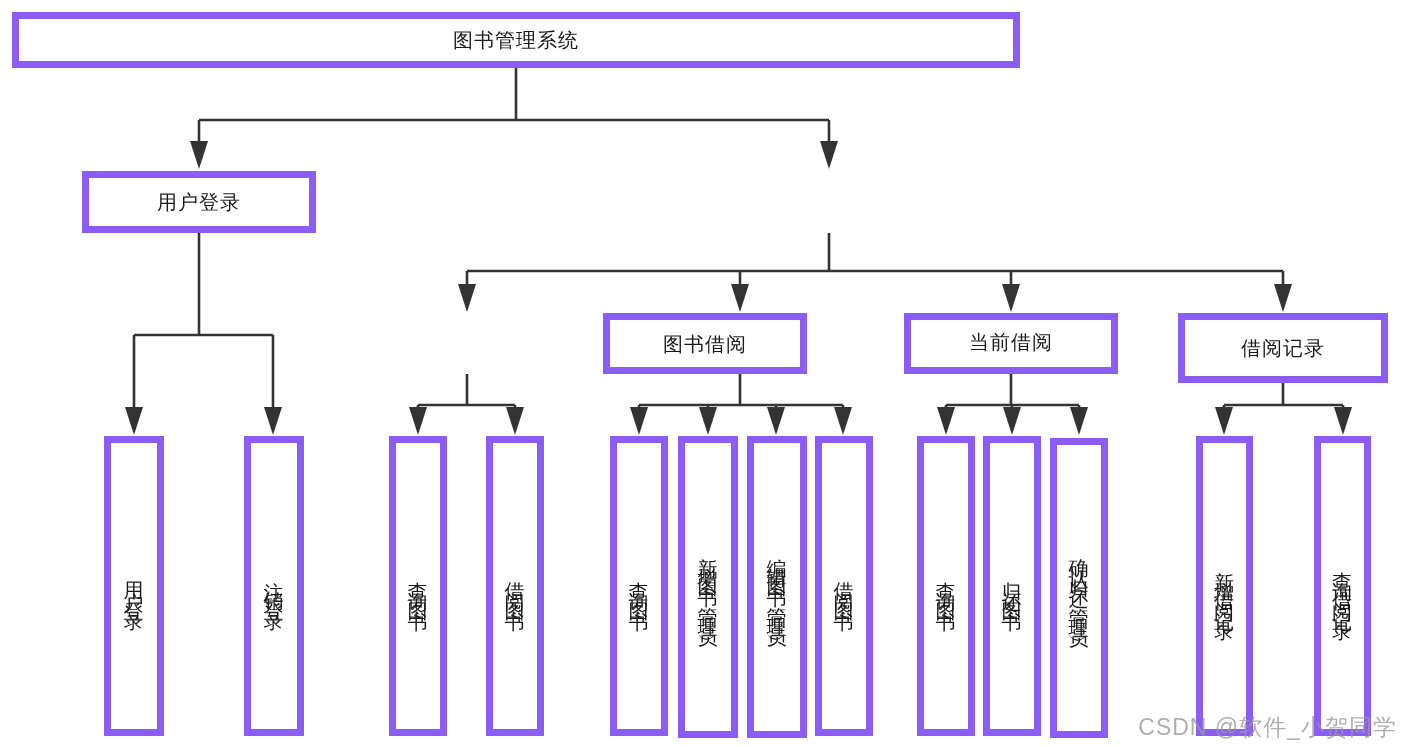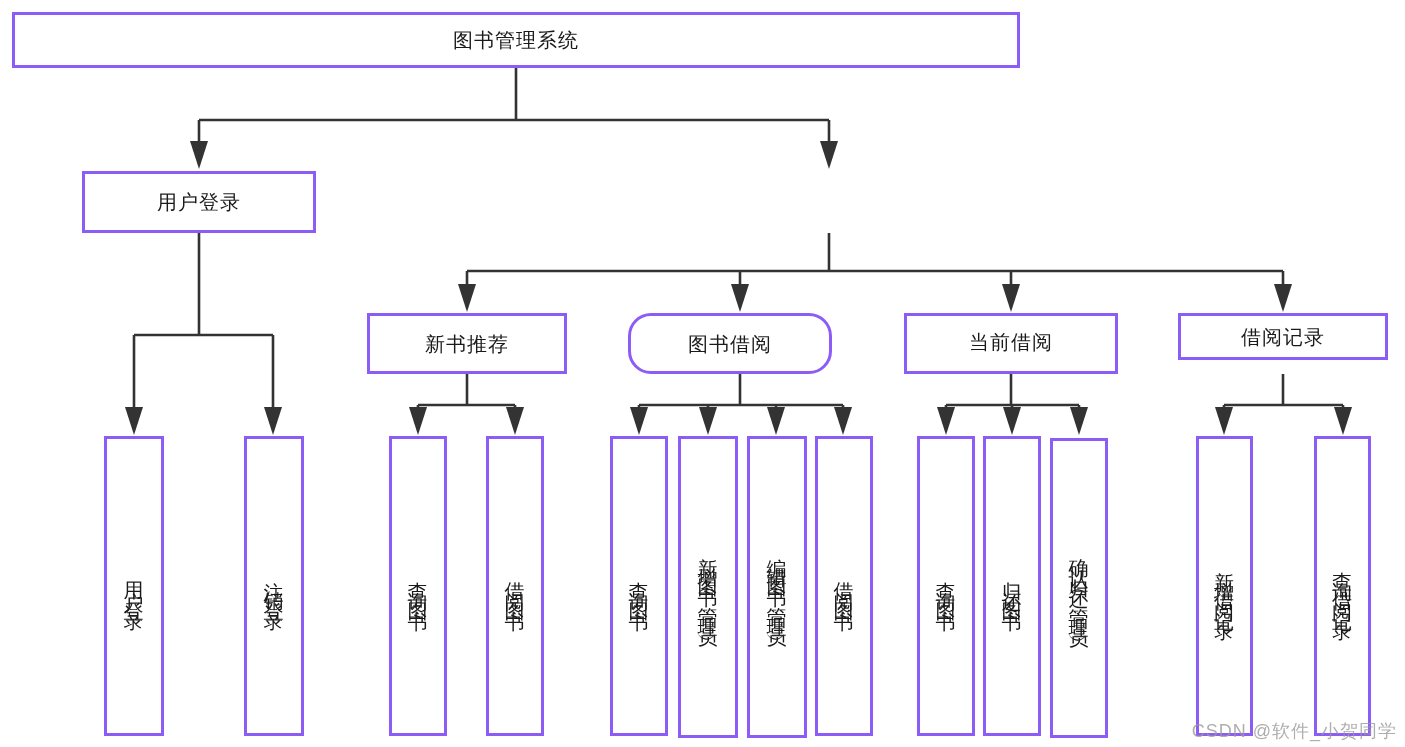--- a/index.html
+++ b/index.html
@@ -3,31 +3,31 @@
 <meta charset="utf-8">
 <title>Diagram</title>
 <style>
   html,body{margin:0;padding:0;background:#ffffff;}
   #canvas{
     position:relative;width:1405px;height:747px;background:#ffffff;
     font-family:"Liberation Sans",sans-serif;color:#1a1a1a;overflow:hidden;
   }
   #wires{position:absolute;left:0;top:0;width:1405px;height:747px;}
   .box{
-    position:absolute;box-sizing:border-box;border:3px solid #8b5cf6;background:#ffffff;
+    position:absolute;box-sizing:border-box;border:7px solid #8b5cf6;background:#ffffff;
     display:flex;align-items:center;justify-content:center;
     font-size:20px;letter-spacing:1px;line-height:1;z-index:2;
   }
   .vlabel{
     writing-mode:vertical-rl;text-orientation:mixed;
     font-size:20px;letter-spacing:10px;line-height:1;
   }
   .watermark{
     position:absolute;right:8px;bottom:4px;z-index:5;
-    font-size:18px;color:#9a9a9a;opacity:.8;letter-spacing:1px;white-space:nowrap;
+    font-size:23px;color:#9a9a9a;opacity:.8;letter-spacing:1px;white-space:nowrap;
   }
 </style>
 </head>
 <body>
 
 <div id="canvas">
 
   <svg id="wires" viewBox="0 0 1405 747" xmlns="http://www.w3.org/2000/svg">
     <g stroke="#333333" stroke-width="2.6" fill="none">
 
@@ -72,30 +72,27 @@
   </svg>
 
   <div class="box" style="left:12px;top:12px;width:1008px;height:56px;">
     <span>图书管理系统</span>
   </div>
 
   <div class="box" style="left:82px;top:171px;width:234px;height:62px;">
     <span>用户登录</span>
   </div>
 
-  <div class="box" style="left:367px;top:313px;width:200px;height:61px;">
-    <span>新书推荐</span>
-  </div>
-  <div class="box" style="left:628px;top:313px;width:204px;height:61px;border-radius:23px;">
+  <div class="box" style="left:603px;top:313px;width:204px;height:61px;">
     <span>图书借阅</span>
   </div>
   <div class="box" style="left:904px;top:313px;width:214px;height:61px;font-family:Liberation Mono, monospace;">
     <span>当前借阅</span>
   </div>
-  <div class="box" style="left:1178px;top:313px;width:210px;height:47px;">
+  <div class="box" style="left:1178px;top:313px;width:210px;height:70px;">
     <span>借阅记录</span>
   </div>
 
   <div class="box" style="left:104px;top:436px;width:60px;height:300px;">
     <span class="vlabel">用户登录</span>
   </div>
   <div class="box" style="left:244px;top:436px;width:60px;height:300px;">
     <span class="vlabel">注销登录</span>
   </div>
 

